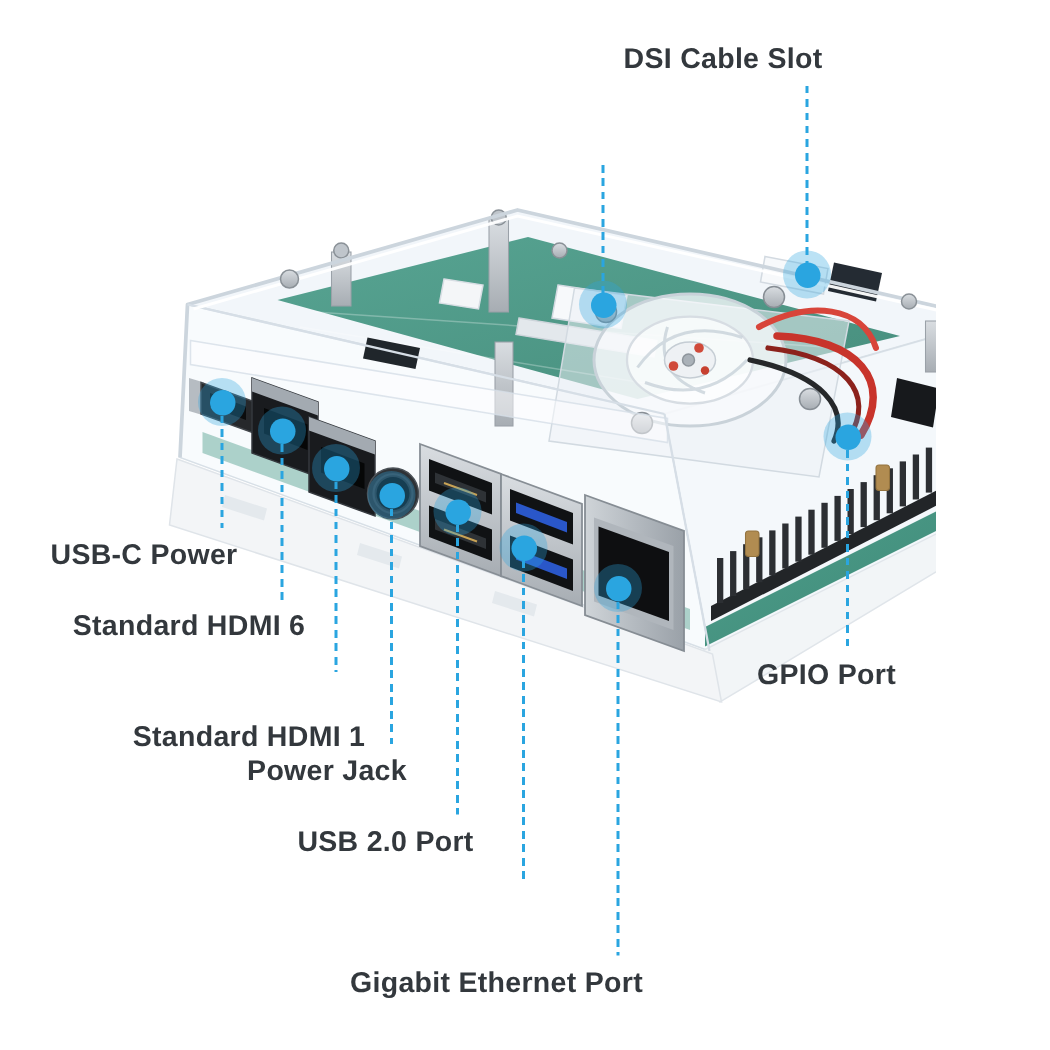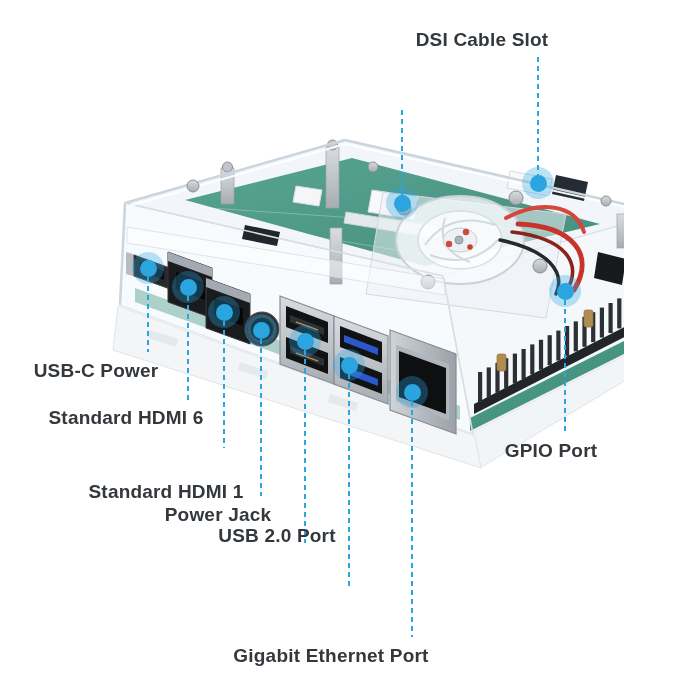--- a/index.html
+++ b/index.html
@@ -218,21 +218,21 @@
       <div class="callout-label" style="left: 166px; top: 468px; margin-top: 24px;">Standard HDMI 1</div>
       <div class="callout-line" style="left: 260px; top: 330px; height: 166px;"></div>
       <div class="callout-dot" style="left: 261px; top: 330px;">
         <div class="dot-core"></div>
       </div>
       <div class="callout-label" style="left: 218px; top: 515px;">Power Jack</div>
       <div class="callout-line" style="left: 304px; top: 341px; height: 202px;"></div>
       <div class="callout-dot" style="left: 305px; top: 341px;">
         <div class="dot-core"></div>
       </div>
-      <div class="callout-label" style="left: 257px; top: 536px; margin-left: 20px;">USB 2.0 Port</div>
+      <div class="callout-label" style="left: 257px; top: 562px;">USB 2.0 Port</div>
       <div class="callout-line" style="left: 348px; top: 365px; height: 225px;"></div>
       <div class="callout-dot" style="left: 349px; top: 365px;">
         <div class="dot-core"></div>
       </div>
       <div class="callout-line" style="left: 411px; top: 392px; height: 245px;"></div>
       <div class="callout-dot" style="left: 412px; top: 392px;">
         <div class="dot-core"></div>
       </div>
       <div class="callout-label" style="left: 331px; top: 656px;">Gigabit Ethernet Port</div>
       <div class="callout-line" style="left: 564px; top: 291px; height: 141px;"></div>

